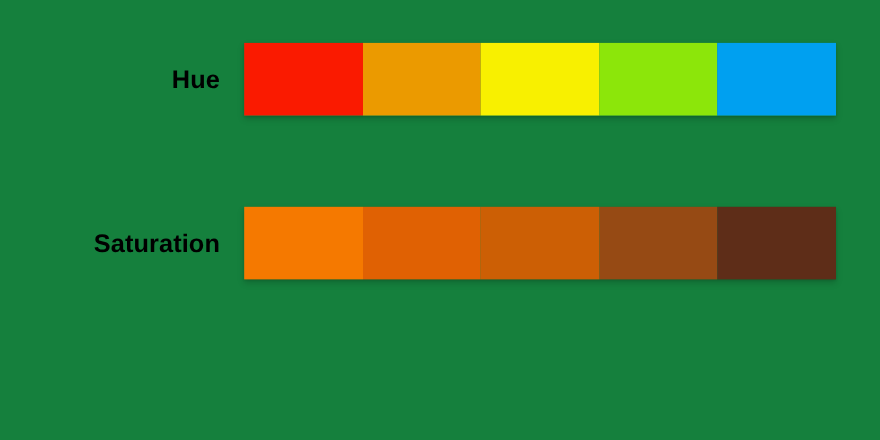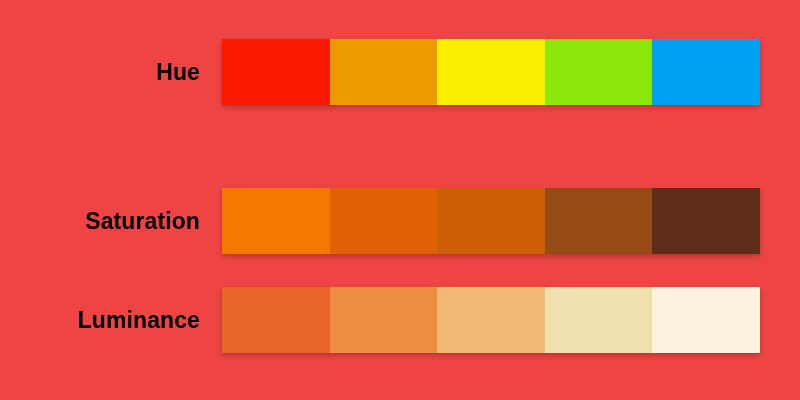--- a/index.html
+++ b/index.html
@@ -10,21 +10,21 @@
     width: 800px;
     height: 400px;
     background: #ffffff;
     font-family: "Liberation Sans", sans-serif;
     overflow: hidden;
   }
   .palette-board {
     position: relative;
     width: 800px;
     height: 400px;
-    background: #ef4444;
+    background: #15803d;
     box-sizing: border-box;
     padding-left: 20px;
   }
   .palette-row {
     position: absolute;
     left: 0;
     width: 800px;
     height: 66px;
     display: flex;
     align-items: center;
@@ -80,24 +80,14 @@
     <div class="row-label">Saturation</div>
     <div class="swatch-bar">
       <div class="swatch" style="background-color: rgb(245, 121, 0);"></div>
       <div class="swatch" style="background-color: rgb(224, 97, 3);"></div>
       <div class="swatch" style="background-color: rgb(204, 95, 5);"></div>
       <div class="swatch" style="background-color: rgb(150, 74, 20);"></div>
       <div class="swatch" style="background-color: rgb(94, 45, 24);"></div>
     </div>
   </div>
 
-  <div class="palette-row" id="row-lum">
-    <div class="row-label">Luminance</div>
-    <div class="swatch-bar">
-      <div class="swatch" style="background-color: rgb(232, 102, 42);"></div>
-      <div class="swatch" style="background-color: rgb(237, 140, 67);"></div>
-      <div class="swatch" style="background-color: rgb(240, 185, 118);"></div>
-      <div class="swatch" style="background-color: rgb(239, 224, 173);"></div>
-      <div class="swatch" style="background-color: rgb(251, 243, 224);"></div>
-    </div>
-  </div>
 
 </div>
 
 </body></html>

